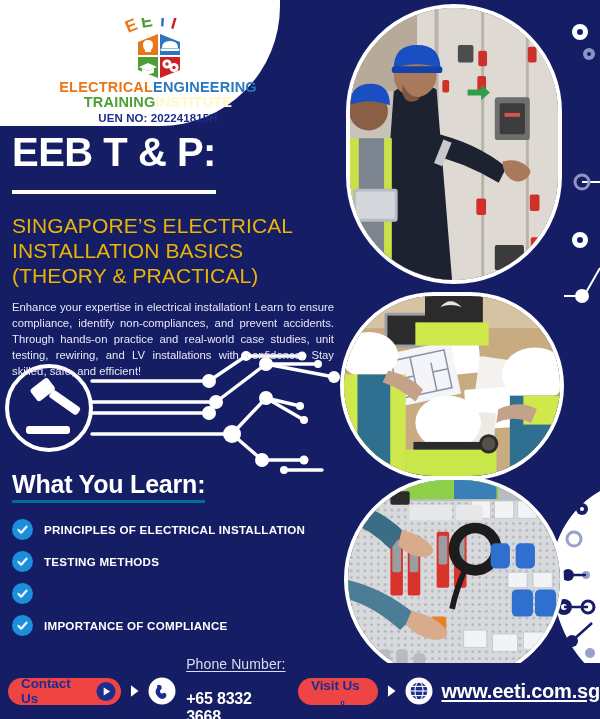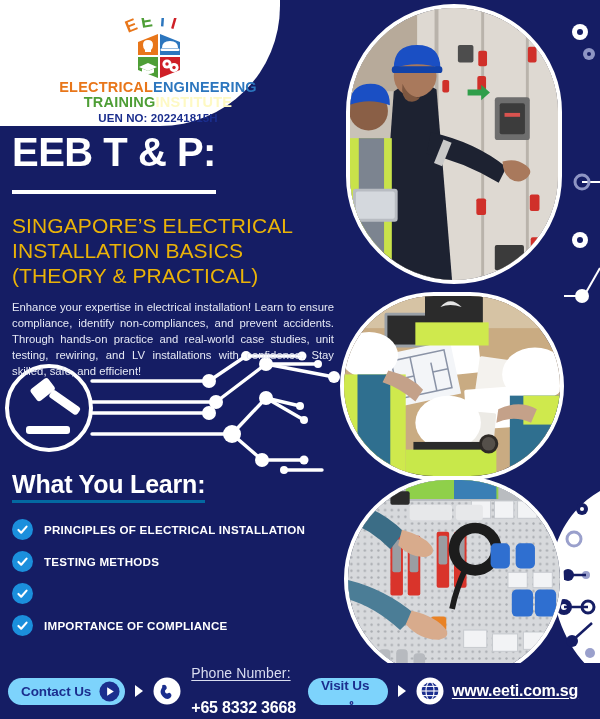--- a/index.html
+++ b/index.html
@@ -119,36 +119,36 @@
   .check svg { width: 13px; height: 13px; display:block; }
   .learn-text { font-size: 11.6px; font-weight: 700; color: #ffffff; letter-spacing: .25px; }
 
   
   .footer {
     position: absolute; left: 0; bottom: 0; width: 600px; height: 56px;
     background: #151D64; z-index: 8;
     display: flex; align-items: center; padding-left: 8px; gap: 8px;
   }
   .pill {
-    background: #7dd3fc; border-radius: 20px;
+    background: #ef4444; border-radius: 20px;
     height: 27px; display: flex; align-items: center;
     padding: 0 5px 0 13px; gap: 8px;
   }
   .pill-label { font-size: 13.5px; font-weight: 800; color: #1B2E8E; letter-spacing: -.1px; }
   .pill-arrow { width: 21px; height: 21px; }
   .tri { width: 12px; height: 14px; }
   .ficon { width: 28px; height: 28px; flex: 0 0 28px; }
   .phone-block { display: flex; flex-direction: column; justify-content: center; margin-left: 2px; }
   .phone-label {
     font-size: 14px; color: #D9DDF0; text-decoration: underline;
     text-underline-offset: 2px; margin-bottom: 18px; letter-spacing: .1px;
   }
   .phone-number { font-size: 16px; font-weight: 800; color: #ffffff; letter-spacing: -.2px; }
   .website {
-    font-size: 16px; font-weight: 800; color: #ffffff;
+    font-size: 20px; font-weight: 800; color: #ffffff;
     text-decoration: underline; text-underline-offset: 2px; letter-spacing: -.2px;
   }
 </style>
 </head>
 <body>
 
 <div class="poster">
 
   <svg class="edge-strip" viewBox="0 0 42 719" preserveAspectRatio="none">
     <rect x="0" y="0" width="42" height="719" fill="#151D64"></rect>

